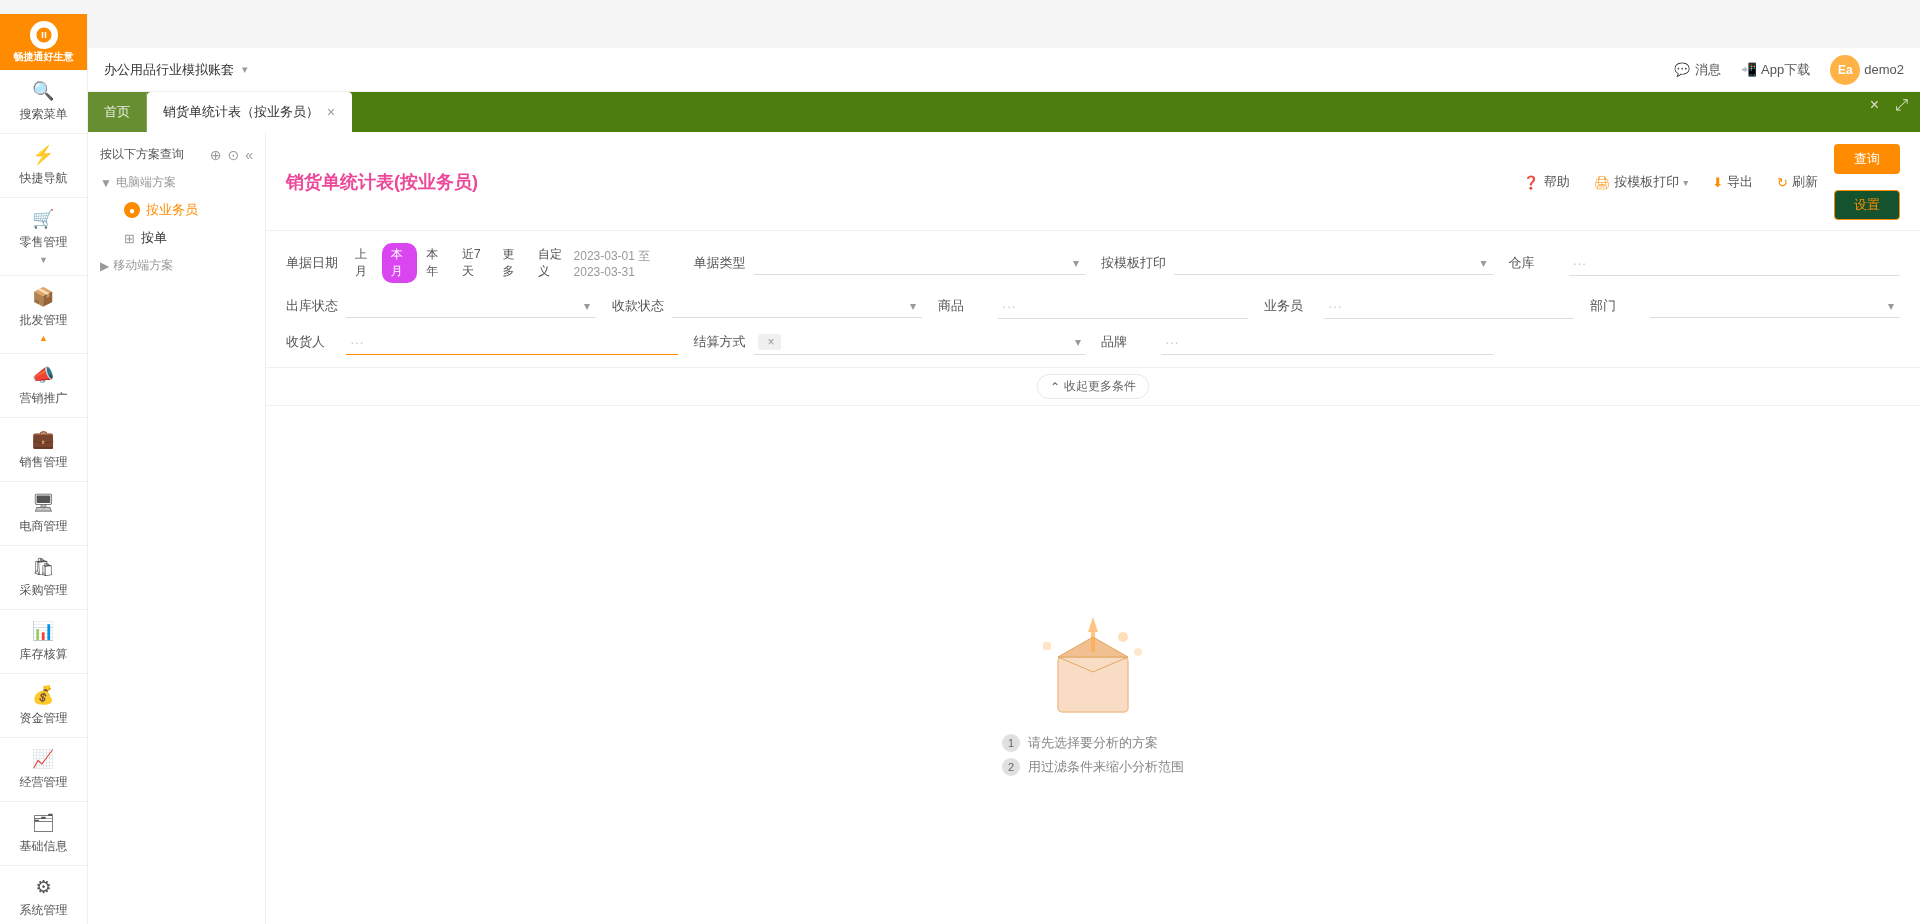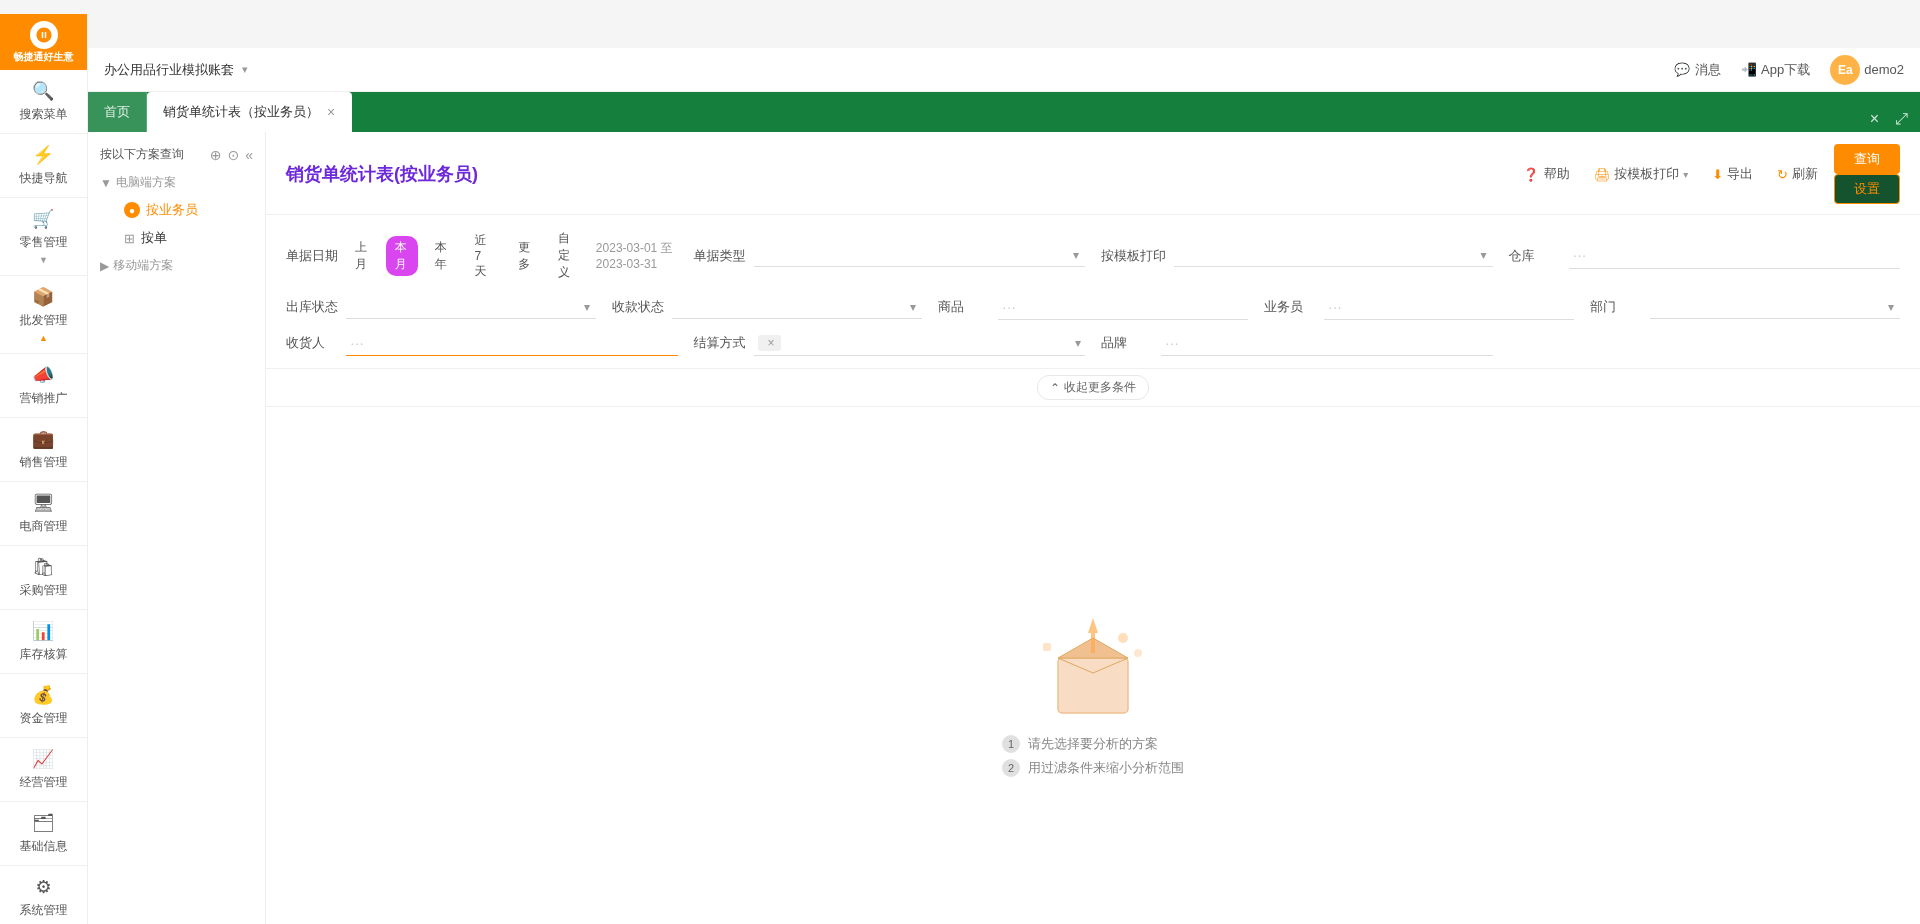--- a/index.html
+++ b/index.html
@@ -98,23 +98,23 @@
     .avatar-circle {
       width: 30px; height: 30px; border-radius: 50%;
       background: #ffb347;
       display: flex; align-items: center; justify-content: center;
       color: #fff; font-size: 12px; font-weight: bold;
     }
 
     
     .tab-bar {
       height: 40px;
-      background: #15803d;
-      display: flex;
-      align-items: flex-end;
+      background: #4d7c0f;
+      display: flex;
+      align-items: flex-start;
       padding: 0 0;
       flex-shrink: 0;
     }
     .tab-item {
       height: 40px;
       display: flex;
       align-items: center;
       padding: 0 16px;
       color: rgba(255,255,255,0.85);
       font-size: 13px;
@@ -203,21 +203,21 @@
       display: flex;
       align-items: center;
       justify-content: space-between;
       padding: 12px 20px 10px;
       border-bottom: 1px solid #f0f0f0;
       flex-shrink: 0;
     }
     .page-title {
       font-size: 18px;
       font-weight: bold;
-      color: #6d28d9;
+      color: #ec4899;
     }
     .action-btn {
       display: flex;
       align-items: center;
       gap: 4px;
       color: #555;
       font-size: 13px;
       cursor: pointer;
       padding: 4px 8px;
       border-radius: 4px;
@@ -299,21 +299,20 @@
       gap: 4px;
     }
     .filter-tag .tag-close { cursor: pointer; color: #999; }
     .dots { color: #ccc; cursor: pointer; font-size: 14px; }
     .chevron-down { color: #999; font-size: 12px; }
 
     
     .date-filter {
       display: flex;
       align-items: center;
-      gap: 8px;
     }
     .date-btn {
       padding: 2px 8px;
       border-radius: 3px;
       font-size: 12px;
       cursor: pointer;
       color: #555;
       border: 1px solid transparent;
     }
     .date-btn.active {
@@ -538,21 +537,21 @@
             <span style="font-size:10px;color:#999;">▾</span>
           </div>
           <div class="action-btn">
             <span class="btn-icon">⬇</span>
             <span>导出</span>
           </div>
           <div class="action-btn">
             <span class="btn-icon">↻</span>
             <span>刷新</span>
           </div>
-          <div style="display:flex;flex-direction:column;gap:0;">
+          <div style="display:flex;flex-direction:column;gap:16px;">
             <button class="query-btn">查询</button>
             <button class="set-btn">设置</button>
           </div>
         </div>
       </div>
 
       <div class="filter-area">
 
         <div class="filter-row">
           <div class="filter-item">

